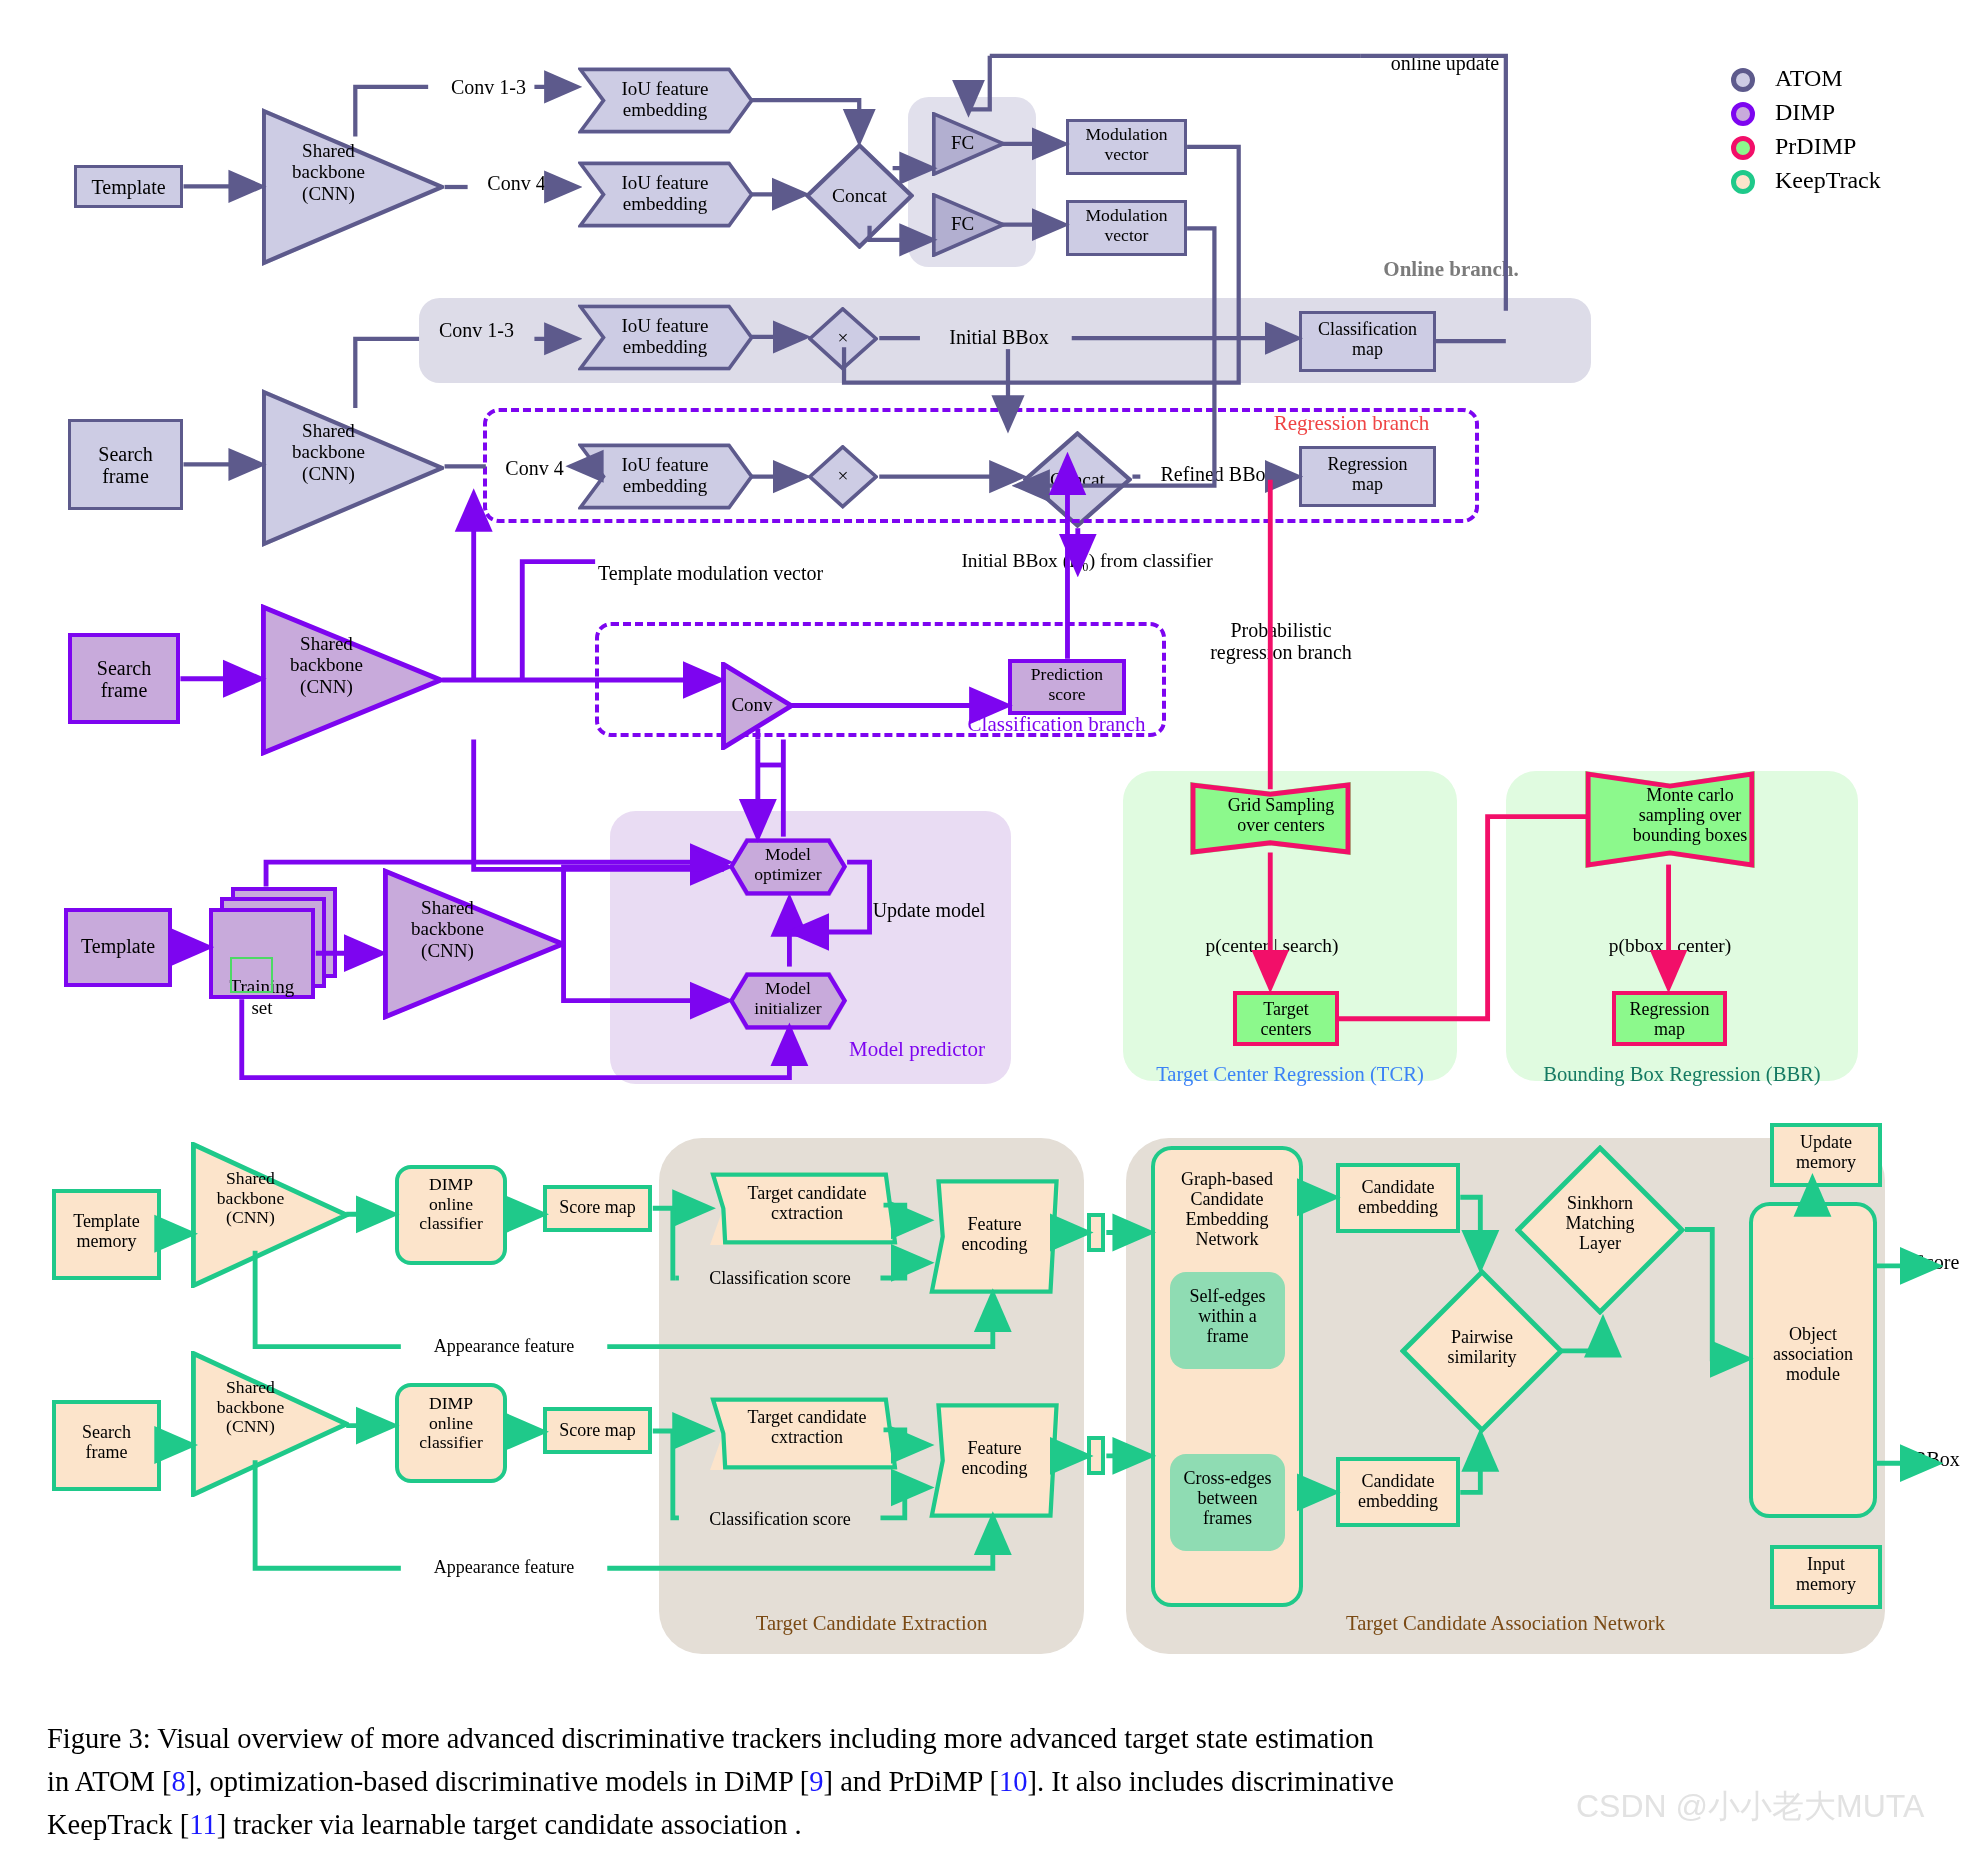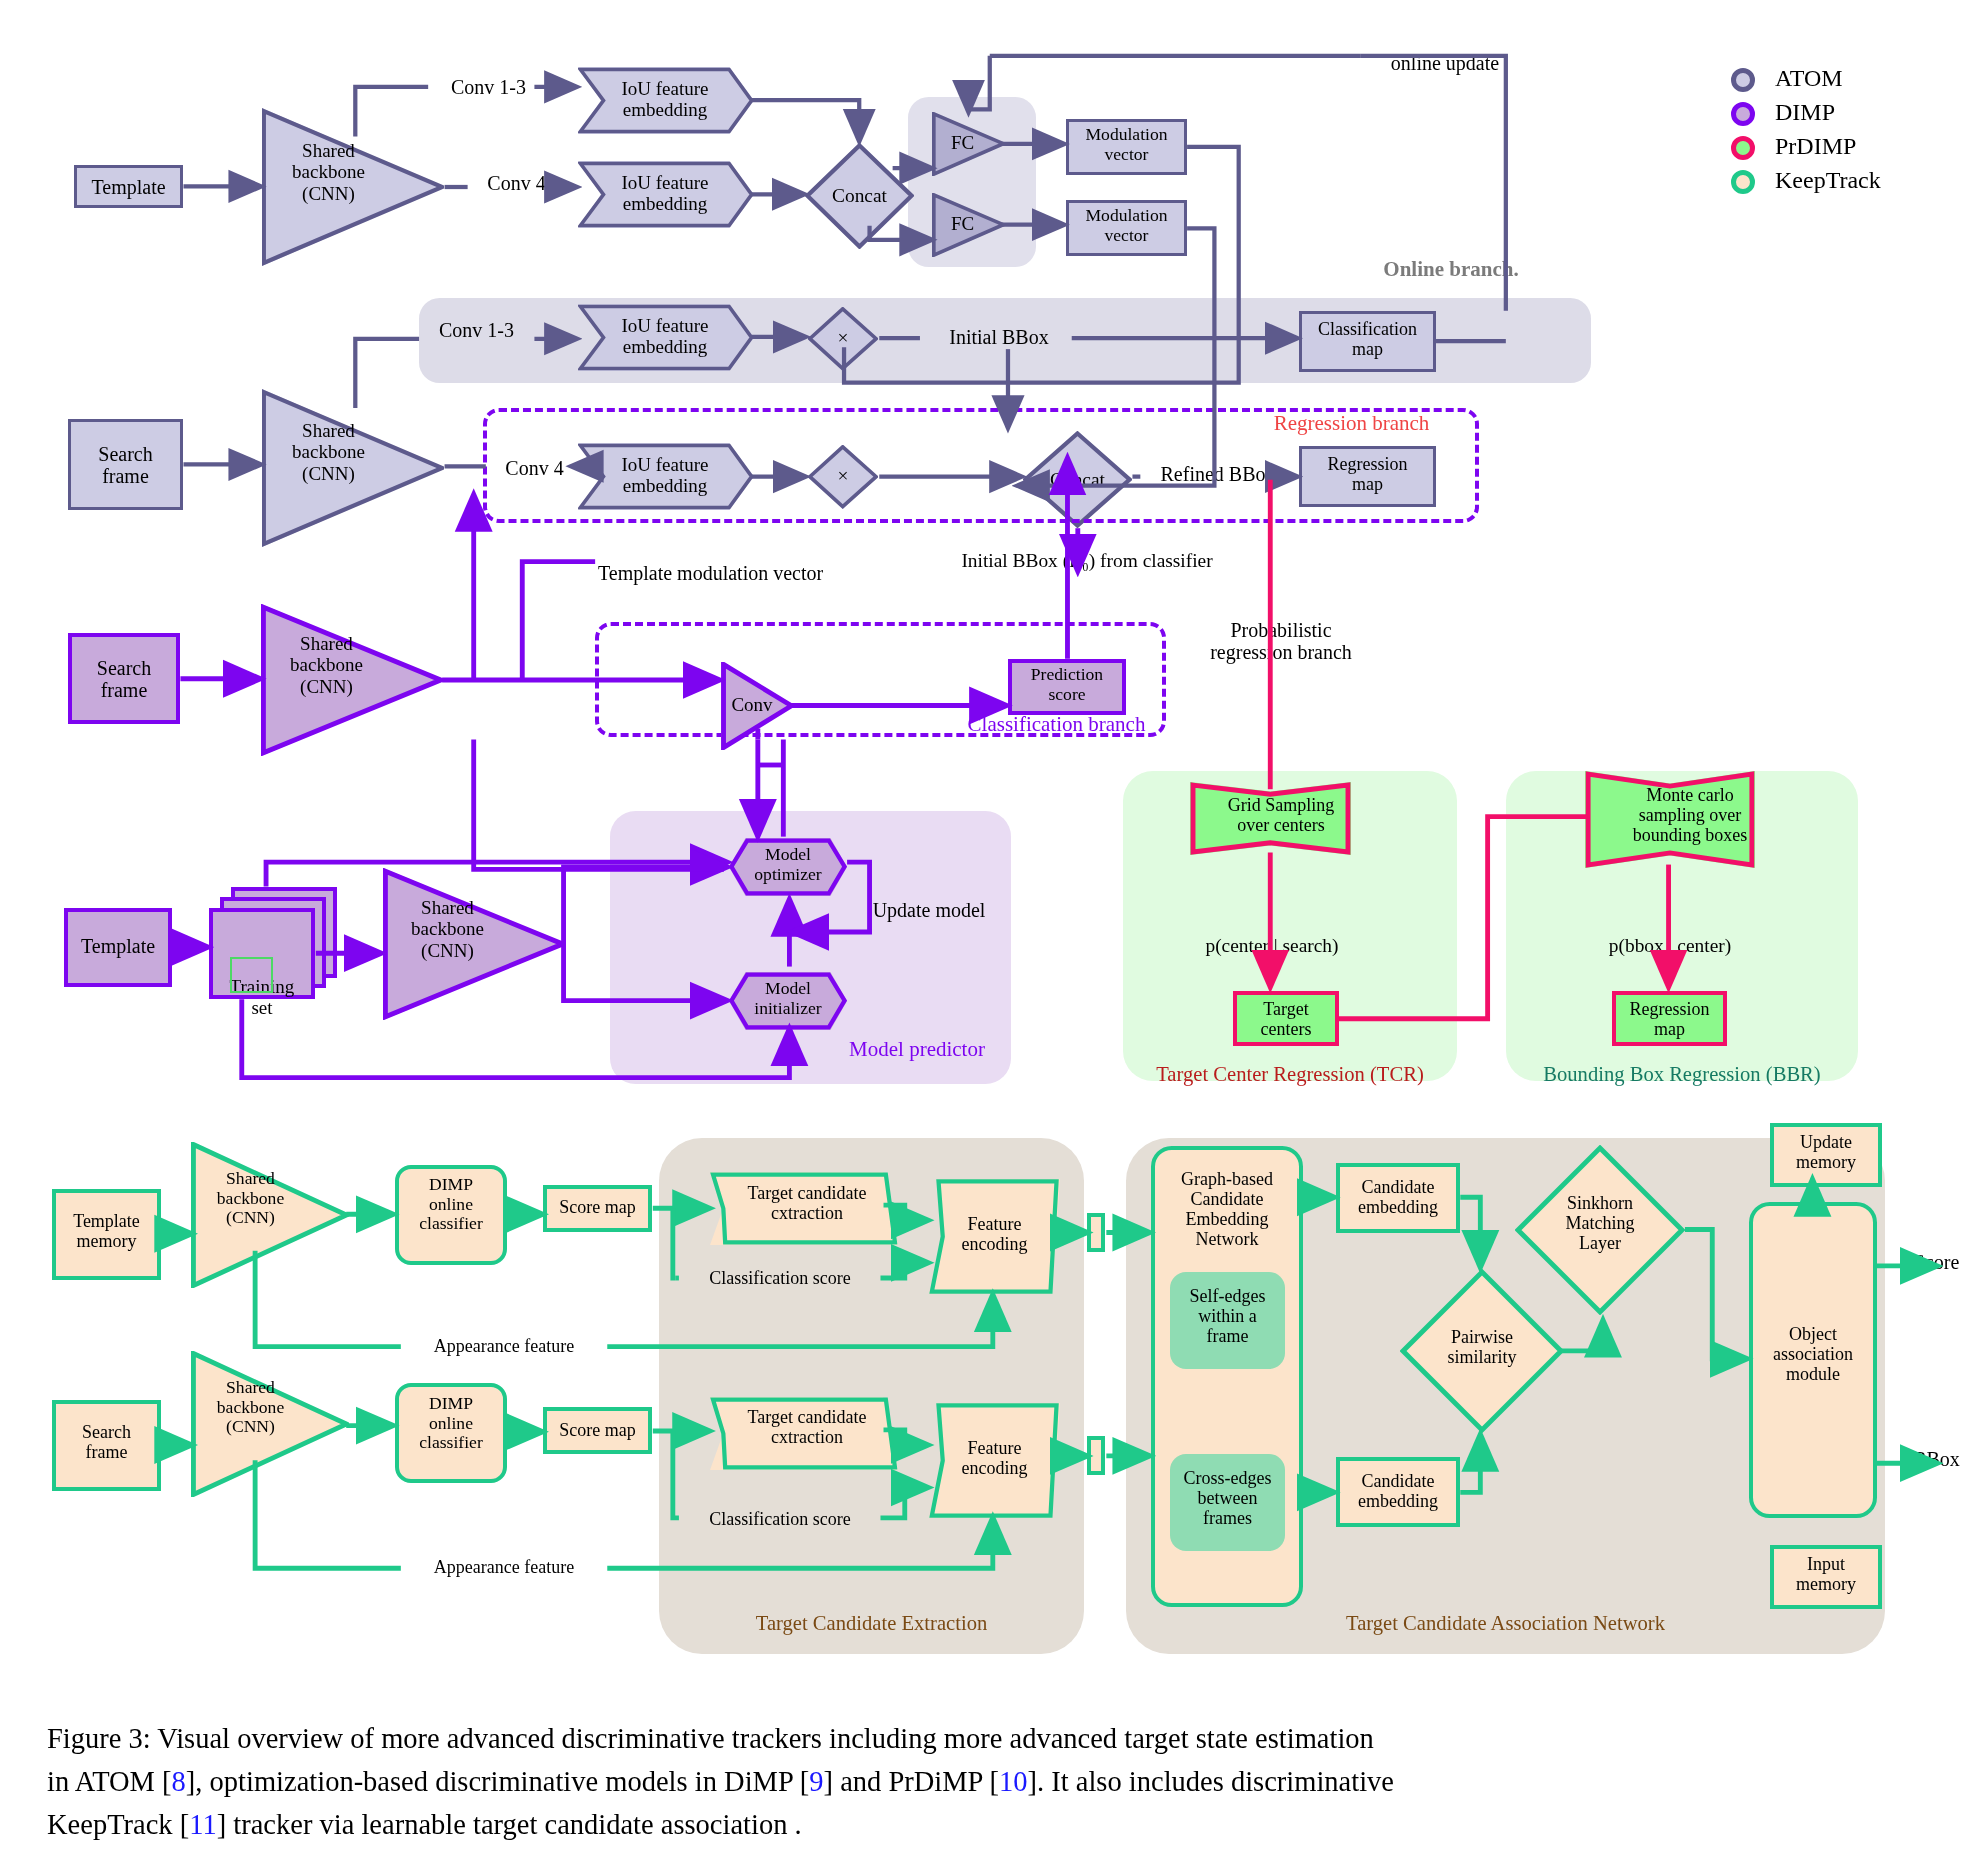--- a/index.html
+++ b/index.html
@@ -316,21 +316,21 @@
   </div>
   <span class="lbl" style="left:1190px;top:795px;width:182px;font-size:18px;">Grid Sampling
 over centers</span>
 
   <span class="lbl" style="left:1178px;top:935px;width:188px;font-size:19.4px;">p(center | search)</span>
 
   <div class="abs pr-fill pr-stroke" style="left:1233px;top:991px;width:106px;height:55px;"></div>
   <span class="lbl" style="left:1233px;top:999px;width:106px;font-size:18px;">Target
 centers</span>
 
-  <span class="lbl" style="left:1123px;top:1063px;width:334px;font-size:20.6px;color:#b91c1c;">Target Center Regression (TCR)</span>
+  <span class="lbl" style="left:1123px;top:1063px;width:334px;font-size:20.6px;color:#3b82f6;">Target Center Regression (TCR)</span>
 
   <div class="shape conc pr-fill" style="left:1585px;top:771px;width:170px;height:97px;"></div>
   <div class="shape" style="left:1585px;top:771px;width:170px;height:97px;">
     <svg width="170" height="97" viewBox="0 0 280 160">
         <polygon points="5,5 140,25 275,5 275,155 140,135 5,155" fill="none" stroke="#f20f69" stroke-width="8"></polygon>
       </svg>
   </div>
   <span class="lbl" style="left:1585px;top:785px;width:170px;font-size:18px;padding-left:20px;">Monte carlo
 sampling over
 bounding boxes</span>
@@ -624,15 +624,16 @@
       <span>Figure 3:  Visual overview of more advanced discriminative trackers including more advanced target state estimation</span>
     </div>
     <div>
       <span>in ATOM [</span><span class="refblue">8</span><span>], optimization-based discriminative models in DiMP [</span><span class="refblue">9</span><span>] and PrDiMP [</span><span class="refblue">10</span><span>]. It also includes discriminative</span>
     </div>
     <div>
       <span>KeepTrack [</span><span class="refblue">11</span><span>] tracker via learnable target candidate association .</span>
     </div>
   </div>
 
+  <span class="watermark" style="left:1576px;top:1785px;font-size:32px;">CSDN @小小老大MUTA</span>
 
 </div>
 
 
 </body></html>

